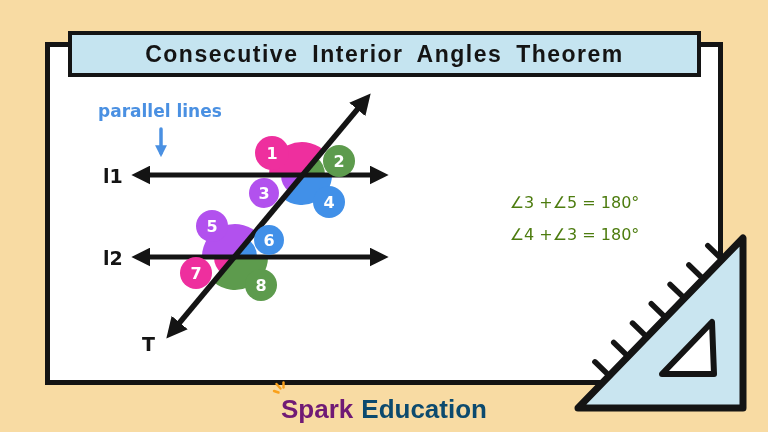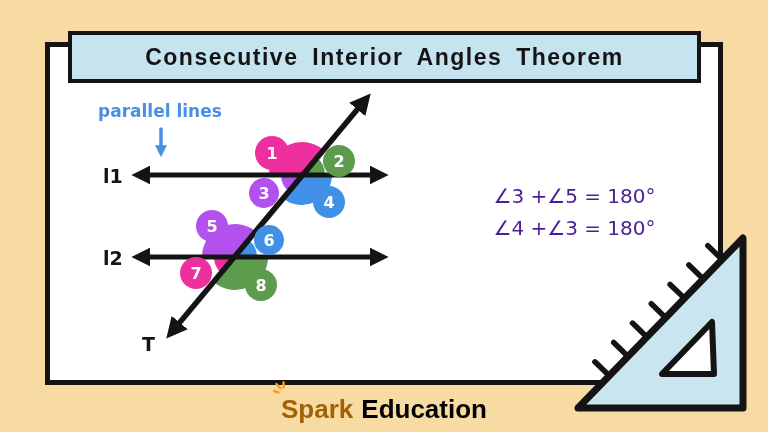--- a/index.html
+++ b/index.html
@@ -6,42 +6,42 @@
   body{
     width:768px;height:432px;position:relative;overflow:hidden;
     background:#f8dba3;
     font-family:"Liberation Sans", sans-serif;
   }
   .card{
     position:absolute;left:45px;top:42px;width:678px;height:343px;
     background:#ffffff;border:5px solid #141414;box-sizing:border-box;z-index:1;
   }
   .banner{
-    position:absolute;left:68px;top:31px;width:633px;height:52px;
+    position:absolute;left:68px;top:31px;width:633px;height:46px;
     background:#c5e4f0;border:4px solid #141414;box-sizing:border-box;
     display:flex;align-items:center;justify-content:center;z-index:3;
   }
   .banner-title{
     font-size:23px;font-weight:bold;color:#141414;
     letter-spacing:1.5px;word-spacing:6px;white-space:nowrap;
   }
   .diagram-svg{position:absolute;left:90px;top:88px;z-index:2;}
   .equations{
-    position:absolute;left:462px;top:180px;width:225px;text-align:center;
-    font-family:"DejaVu Sans", sans-serif;font-size:20px;color:#4c1d95;
+    position:absolute;left:462px;top:187px;width:225px;text-align:center;
+    font-family:"DejaVu Sans", sans-serif;font-size:16px;color:#4d7c0f;
     line-height:32px;z-index:2;
   }
   .ruler-svg{position:absolute;left:568px;top:230px;z-index:4;}
   .logo{
     position:absolute;left:0;top:394px;width:768px;display:flex;
     justify-content:center;align-items:baseline;gap:8px;
     font-weight:bold;font-size:26px;z-index:2;white-space:nowrap;
   }
-  .logo-spark{color:#a16207;position:relative;}
-  .logo-education{color:#000000;}
+  .logo-spark{color:#701a75;position:relative;}
+  .logo-education{color:#0c4a6e;}
   .spark-icon{position:absolute;left:-9px;top:-13px;}
   .svg-label{font-family:"DejaVu Sans", sans-serif;font-weight:bold;fill:#141414;}
 </style>
 </head>
 <body>
 
 <div class="card"></div>
 
 <div class="banner">
   <div class="banner-title">Consecutive Interior Angles Theorem</div>

